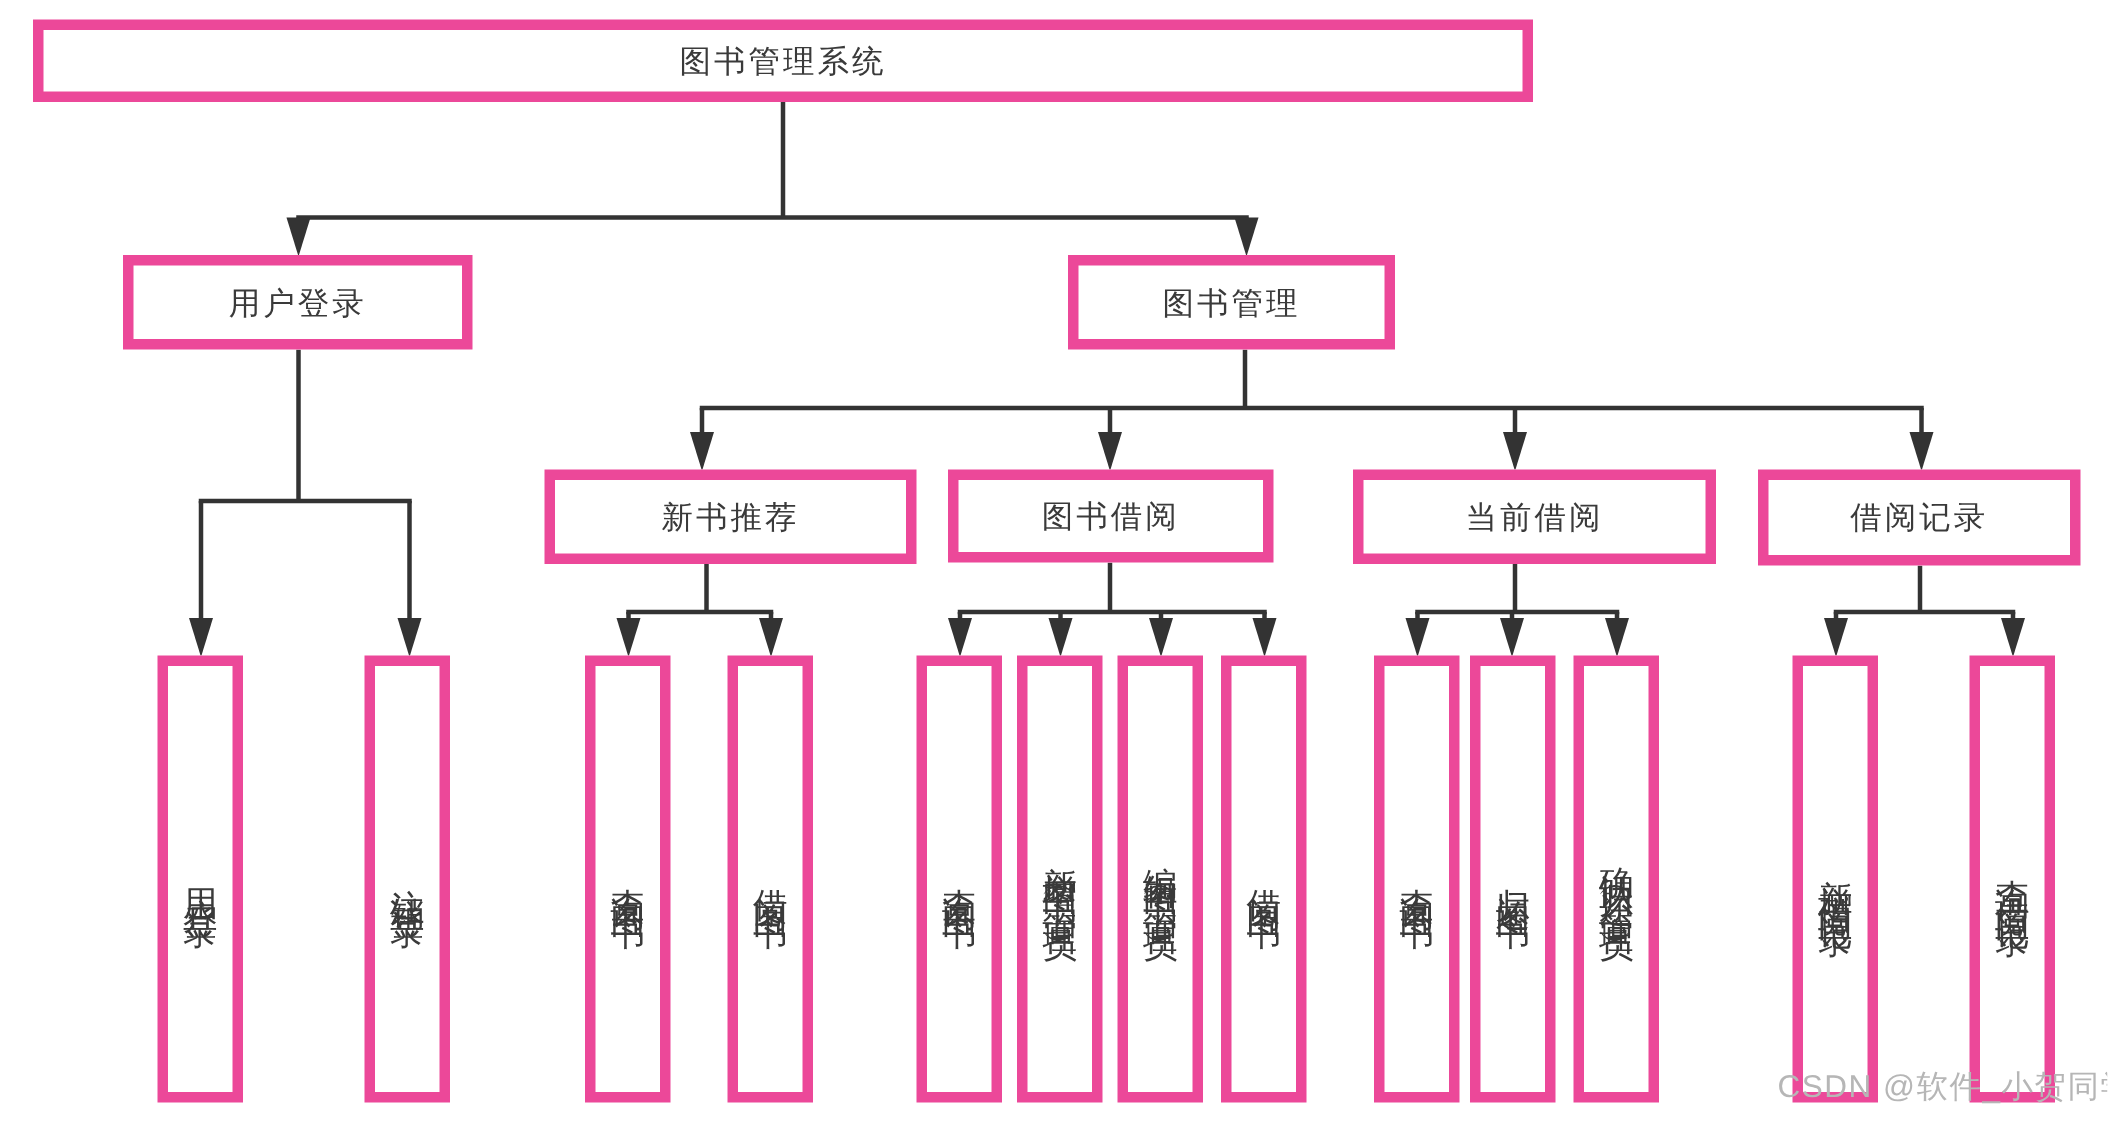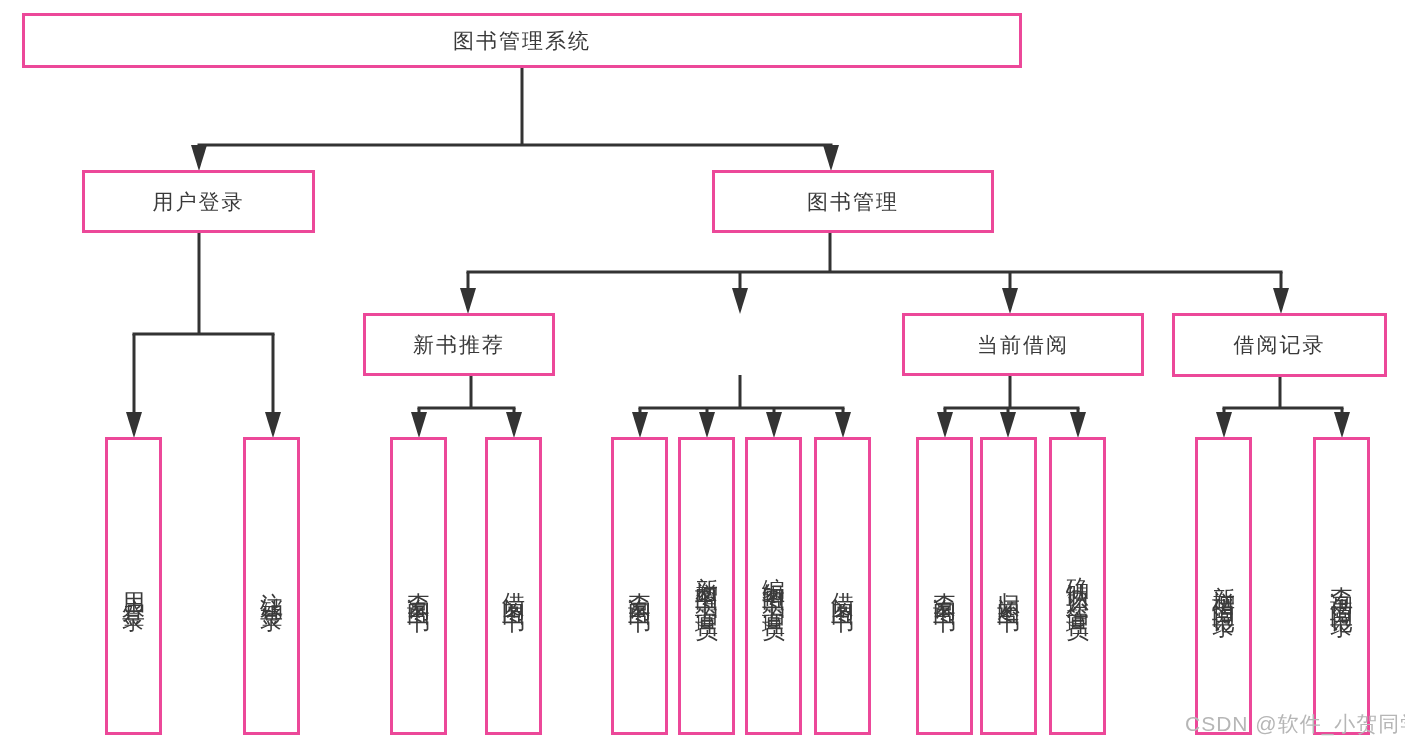--- a/index.html
+++ b/index.html
@@ -2,21 +2,21 @@
 <html><head>
 <meta charset="utf-8">
 <style>
   html,body { margin:0; padding:0; background:#fff; }
   .canvas {
     position:relative; width:1405px; height:747px; background:#ffffff;
     font-family:"Liberation Sans", sans-serif; overflow:hidden;
   }
   #wires { position:absolute; left:0; top:0; width:1405px; height:747px; }
   .box {
-    position:absolute; border:3px solid #ec4899; background:#ffffff;
+    position:absolute; border:7px solid #ec4899; background:#ffffff;
     box-sizing:border-box; display:flex; align-items:center; justify-content:center;
     color:#3a3a3a; z-index:2;
   }
   .hbox { font-size:21px; letter-spacing:2px; font-weight:500; }
   .leaf { top:437px; width:57px; height:298px; }
   .leaf .vtext {
     writing-mode:vertical-rl; text-orientation:mixed;
     font-size:23px; letter-spacing:6px; line-height:1; font-weight:500;
   }
   .watermark {
@@ -84,26 +84,29 @@
       <polygon points="1342,438 1334,412 1350,412" fill="#333333"></polygon>
     </svg>
 
   <div class="box hbox" style="left:22px; top:13px; width:1000px; height:55px;">
     <span>图书管理系统</span>
   </div>
 
   <div class="box hbox" style="left:82px; top:170px; width:233px; height:63px;">
     <span>用户登录</span>
   </div>
-  <div class="box hbox" style="left:712px; top:170px; width:282px; height:63px;">
+  <div class="box hbox" style="left:712px; top:170px; width:218px; height:63px;">
     <span>图书管理</span>
   </div>
 
-  <div class="box hbox" style="left:363px; top:313px; width:192px; height:63px;">
+  <div class="box hbox" style="left:363px; top:313px; width:248px; height:63px;">
     <span>新书推荐</span>
+  </div>
+  <div class="box hbox" style="left:632px; top:313px; width:217px; height:62px;">
+    <span>图书借阅</span>
   </div>
   <div class="box hbox" style="left:902px; top:313px; width:242px; height:63px;">
     <span>当前借阅</span>
   </div>
   <div class="box hbox" style="left:1172px; top:313px; width:215px; height:64px;align-items:center;">
     <span>借阅记录</span>
   </div>
 
   <div class="box leaf" style="left:105px;">
     <span class="vtext">用户登录</span>

